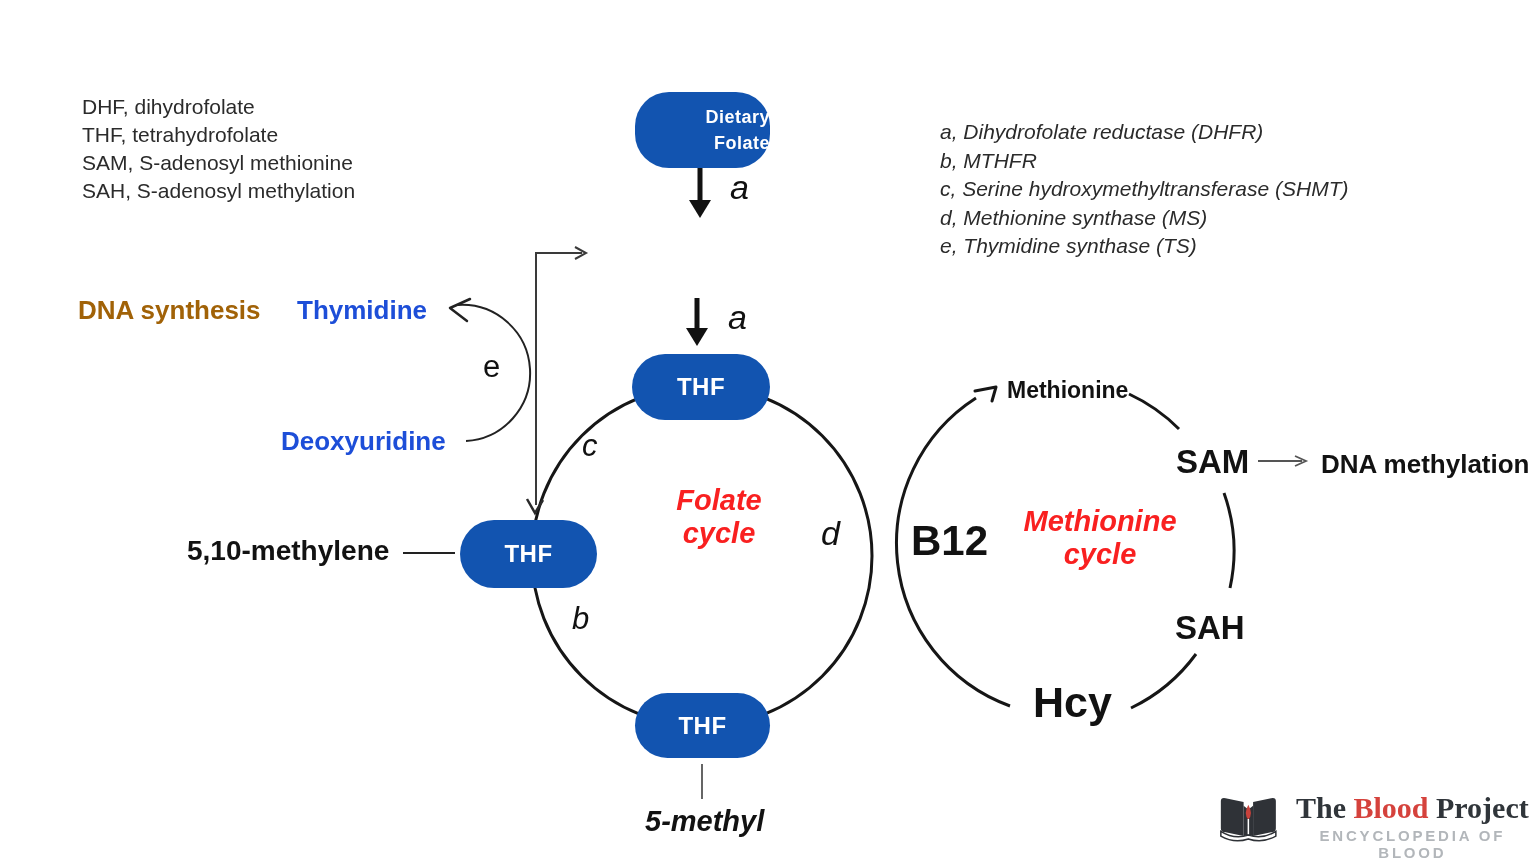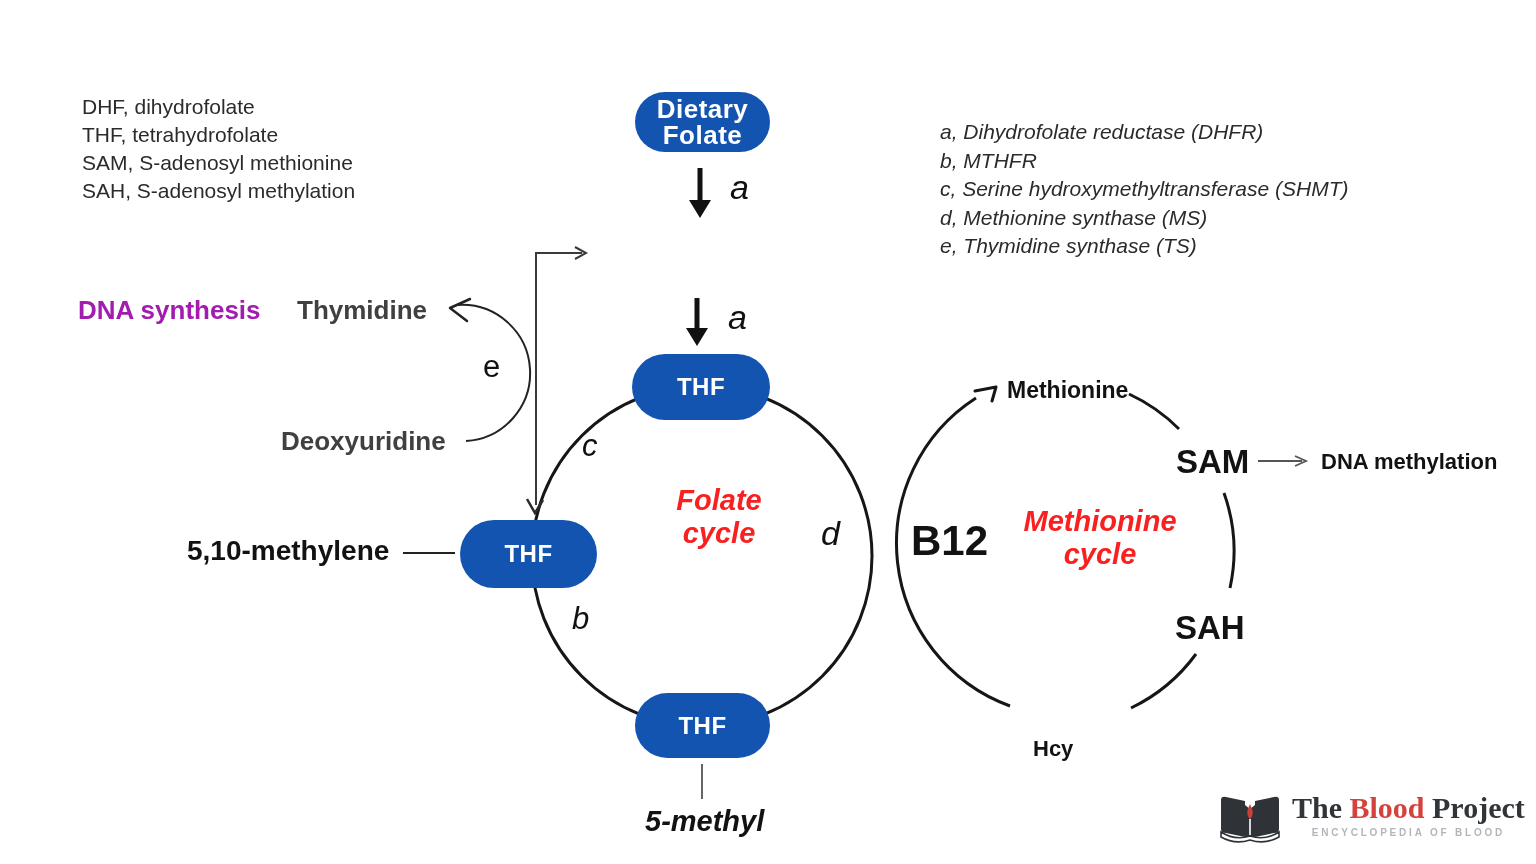--- a/index.html
+++ b/index.html
@@ -16,27 +16,27 @@
     font-weight:bold; letter-spacing:0.5px;
   }
   .abbr-block { position:absolute; left:82px; top:58px; z-index:3;
     font-size:21px; line-height:28px; color:#2b2b2b;margin-top:35px; }
   .enzyme-block { position:absolute; left:940px; top:118px; z-index:3;
     font-size:21px; line-height:28.5px; color:#2b2b2b; font-style:italic; }
   .step { position:absolute; z-index:3; font-style:italic; color:#111; }
   .cycle-title { position:absolute; z-index:3; color:#f92020; font-weight:bold;
     font-style:italic; font-size:29px; text-align:center; }
   .metab { position:absolute; z-index:3; font-weight:bold; color:#121212; }
-  .teal { color:#404040; }
+  .teal { color:#1d4ed8; }
   .logo { position:absolute; left:1218px; top:792px; z-index:3; display:flex; align-items:flex-start;text-align:center; }
   .logo-text { margin-left:10px; }
   .logo-title { font-family:"Liberation Serif", serif; font-weight:bold;
     font-size:30px; line-height:32px; color:#30353a; }
   .logo-title .red { color:#d5423c; }
-  .logo-sub { font-size:10px; letter-spacing:2.8px; color:#b2b6ba; margin-top:3px; font-weight:bold; }
+  .logo-sub { font-size:15px; letter-spacing:2.8px; color:#b2b6ba; margin-top:3px; font-weight:bold; }
 </style>
 </head>
 <body>
 
 <div class="canvas">
 
   <svg class="wires" width="1536" height="864" viewBox="0 0 1536 864">
 
     <circle cx="702" cy="556" r="170" fill="none" stroke="#161616" stroke-width="3"></circle>
 
@@ -75,21 +75,21 @@
   </div>
 
   <div class="enzyme-block">
     <div>a, Dihydrofolate reductase (DHFR)</div>
     <div>b, MTHFR</div>
     <div>c, Serine hydroxymethyltransferase (SHMT)</div>
     <div>d, Methionine synthase (MS)</div>
     <div>e, Thymidine synthase (TS)</div>
   </div>
 
-  <div class="pill" style="left:635px; top:92px; width:135px; height:60px; font-size:26px; line-height:26px;">
+  <div class="pill" style="left:635px; top:92px; width:135px; height:76px; font-size:18px; line-height:26px;align-items:flex-end;">
     <span>Dietary</span>
     <span>Folate</span>
   </div>
   <div class="pill" style="left:632px; top:354px; width:138px; height:66px; font-size:24px;">
     <span>THF</span>
   </div>
   <div class="pill" style="left:460px; top:520px; width:137px; height:68px; font-size:24px;">
     <span>THF</span>
   </div>
   <div class="pill" style="left:635px; top:693px; width:135px; height:65px; font-size:24px;">
@@ -102,32 +102,32 @@
   <div class="step" style="left:572px; top:601px; font-size:31px;">b</div>
   <div class="step" style="left:821px; top:514px; font-size:34px;">d</div>
   <div class="step" style="left:483px; top:349px; font-size:31px; font-style:normal;">e</div>
 
   <div class="cycle-title" style="left:638px; top:484px; width:162px;">Folate cycle</div>
   <div class="cycle-title" style="left:1019px; top:505px; width:162px;">
     <div>Methionine</div>
     <div>cycle</div>
   </div>
 
-  <div class="lbl metab" style="left:78px; top:295px; font-size:26px; color:#a21caf;">DNA synthesis</div>
+  <div class="lbl metab" style="left:78px; top:295px; font-size:26px; color:#a16207;">DNA synthesis</div>
   <div class="lbl metab teal" style="left:297px; top:295px; font-size:26px;">Thymidine</div>
   <div class="lbl metab teal" style="left:281px; top:426px; font-size:26px;">Deoxyuridine</div>
   <div class="lbl metab" style="left:187px; top:535px; font-size:28px;">5,10-methylene</div>
   <div class="lbl metab" style="left:645px; top:805px; font-size:29px;font-style:italic;">5-methyl</div>
 
   <div class="lbl metab" style="left:1007px; top:377px; font-size:23px;">Methionine</div>
   <div class="lbl metab" style="left:1176px; top:443px; font-size:33px;">SAM</div>
-  <div class="lbl metab" style="left:1321px; top:449px; font-size:22px;">DNA methylation</div>
+  <div class="lbl metab" style="left:1321px; top:449px; font-size:26px;">DNA methylation</div>
   <div class="lbl metab" style="left:911px; top:517px; font-size:42px;">B12</div>
   <div class="lbl metab" style="left:1175px; top:609px; font-size:33px;">SAH</div>
-  <div class="lbl metab" style="left:1033px; top:736px; font-size:22px;">Hcy</div>
+  <div class="lbl metab" style="left:1033px; top:678px; font-size:43px;">Hcy</div>
 
   <div class="logo">
     <svg width="64" height="54" viewBox="0 0 64 54">
       <path d="M3 8 Q3 4 8 5 L27 9 L27 45 L8 41 Q3 41 3 37 Z" fill="#2f3237"></path>
       <path d="M61 8 Q61 4 56 5 L37 9 L37 45 L56 41 Q61 41 61 37 Z" fill="#2f3237"></path>
       <path d="M27 13 L32 17 L37 13 L37 45 L32 48 L27 45 Z" fill="#2f3237"></path>
       <path d="M3 40 Q17 49 32 44 Q47 49 61 40 L61 45 Q47 53 32 48 Q17 53 3 45 Z" fill="#ffffff" stroke="#2f3237" stroke-width="1.6"></path>
       <path d="M32 12 Q26.5 22 32 27.5 Q37.5 22 32 12 Z" fill="#c8423c"></path>
       <line x1="32" y1="27" x2="32" y2="43" stroke="#ffffff" stroke-width="1.6"></line>
     </svg>

